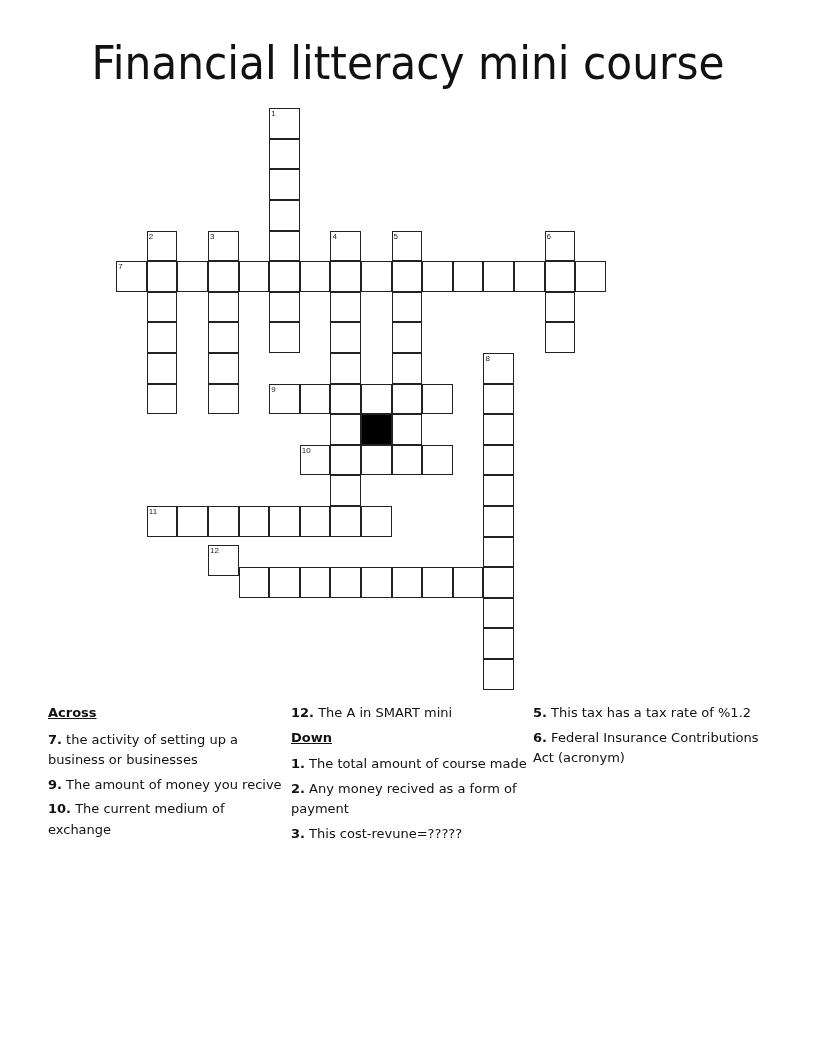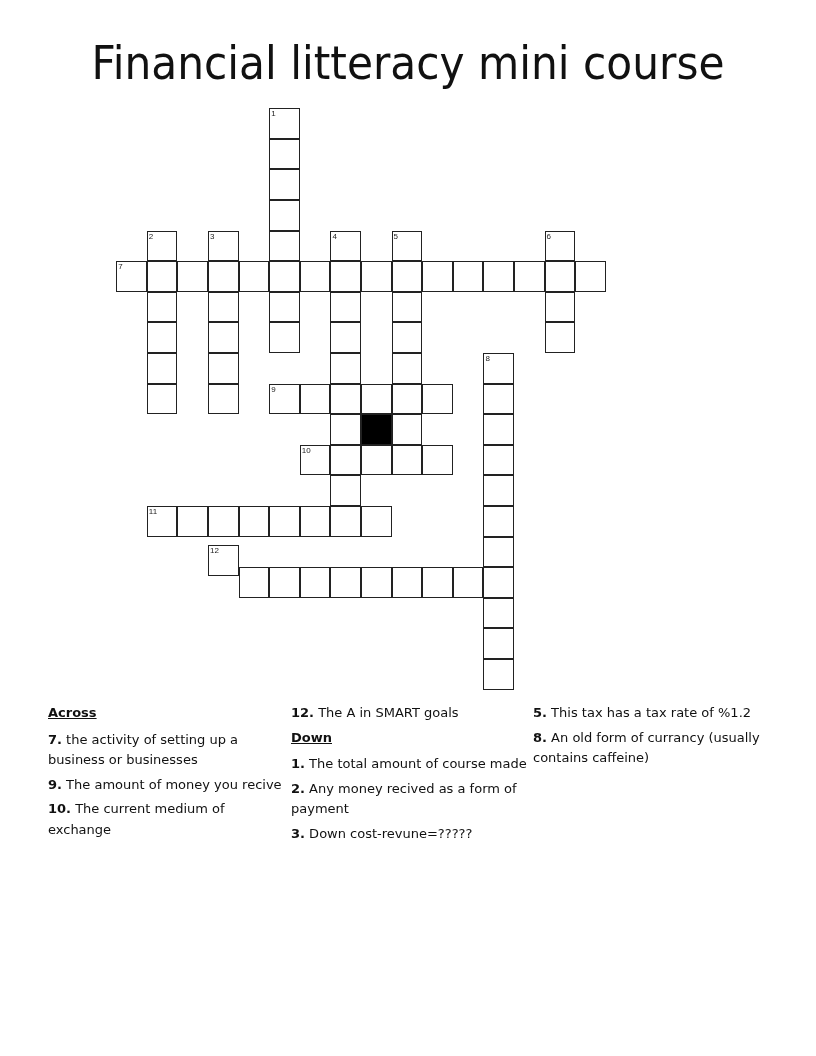--- a/index.html
+++ b/index.html
@@ -144,23 +144,23 @@
   </div>
 
 <div class="clues col1">
   <span class="heading">Across</span>
   <span class="clue"><b>7.</b><span> the activity of setting up a business or businesses</span></span>
   <span class="clue"><b>9.</b><span> The amount of money you recive</span></span>
   <span class="clue"><b>10.</b><span> The current medium of exchange</span></span>
 </div>
 
 <div class="clues col2">
-  <span class="clue"><b>12.</b><span> The A in SMART goals</span></span>
+  <span class="clue"><b>12.</b><span> The A in SMART mini</span></span>
   <span class="heading down">Down</span>
   <span class="clue"><b>1.</b><span> The total amount of course made</span></span>
   <span class="clue"><b>2.</b><span> Any money recived as a form of payment</span></span>
-  <span class="clue"><b>3.</b><span> Down cost-revune=?????</span></span>
+  <span class="clue"><b>3.</b><span> This cost-revune=?????</span></span>
 </div>
 
 <div class="clues col3">
   <span class="clue"><b>5.</b><span> This tax has a tax rate of %1.2</span></span>
-  <span class="clue"><b>8.</b><span> An old form of currancy (usually contains caffeine)</span></span>
+  <span class="clue"><b>6.</b><span> Federal Insurance Contributions Act (acronym)</span></span>
 </div>
 
 </body></html>

